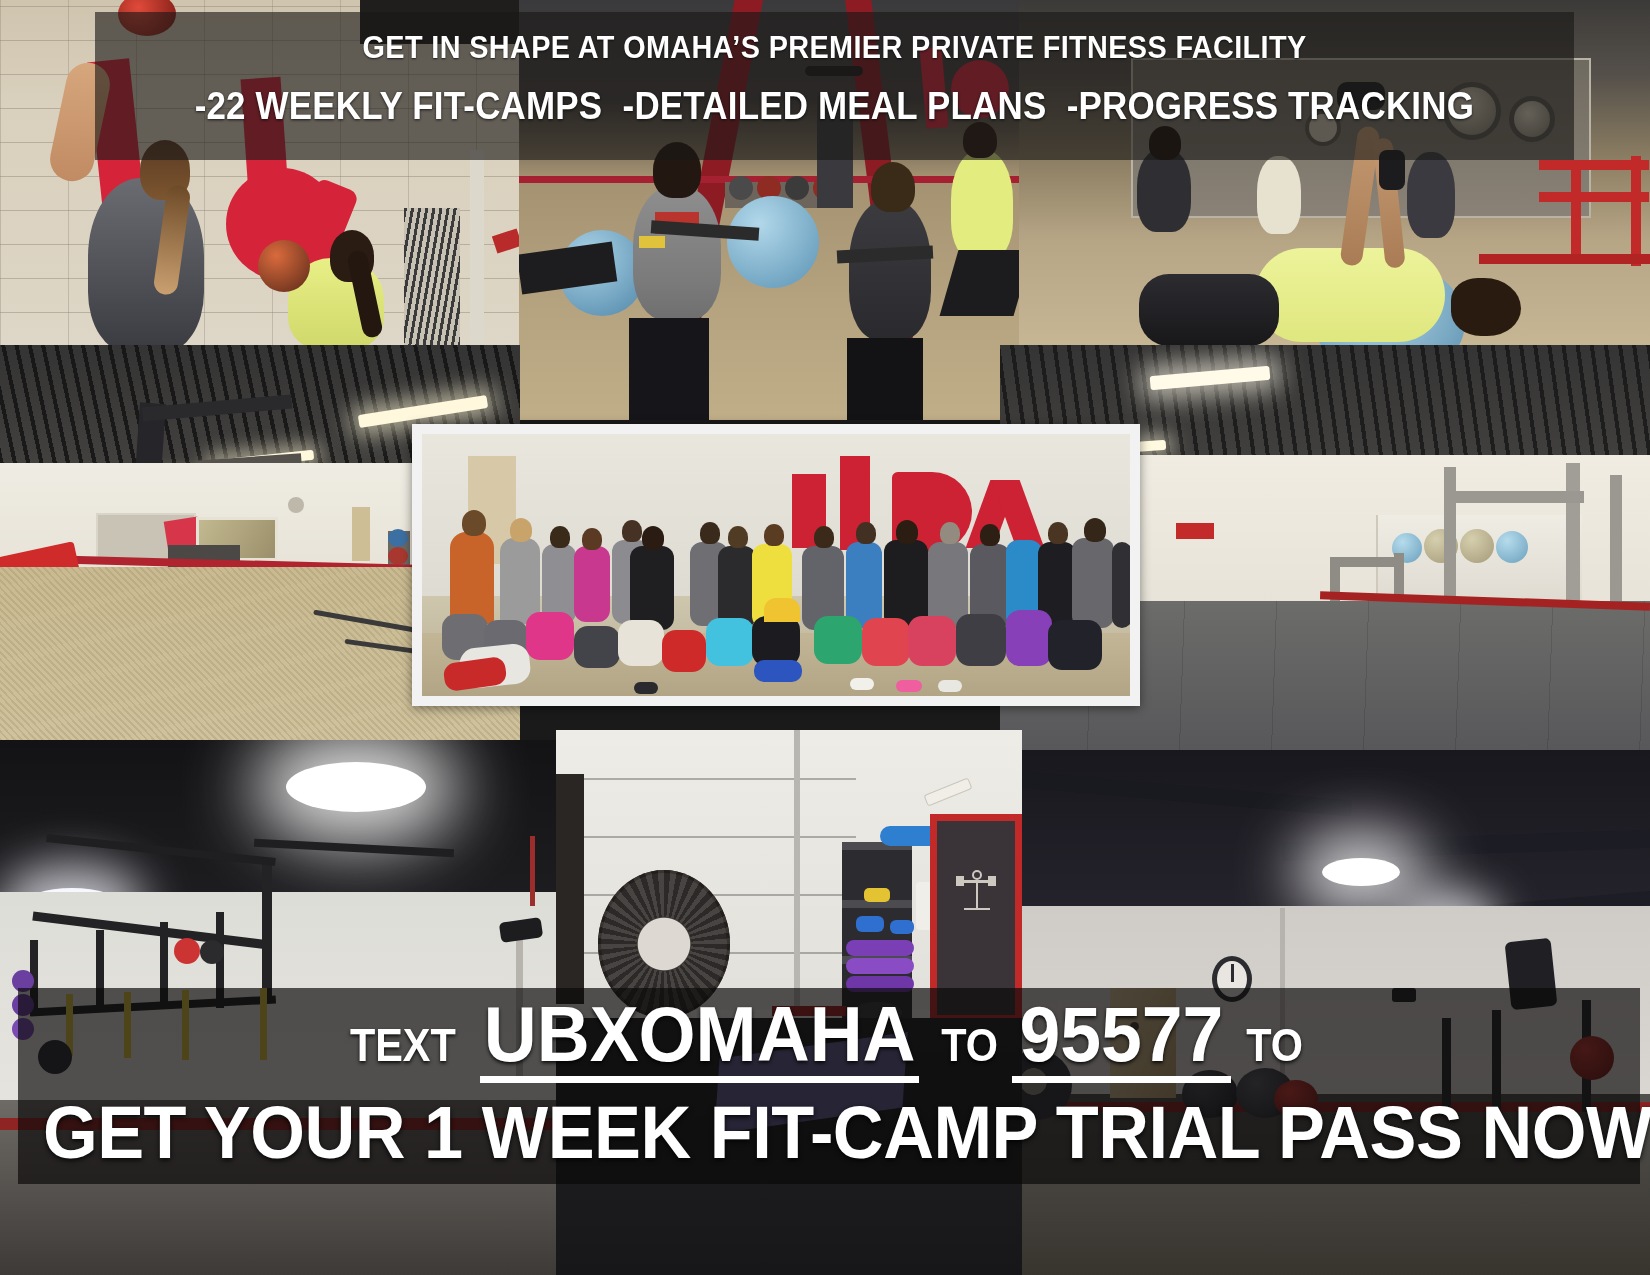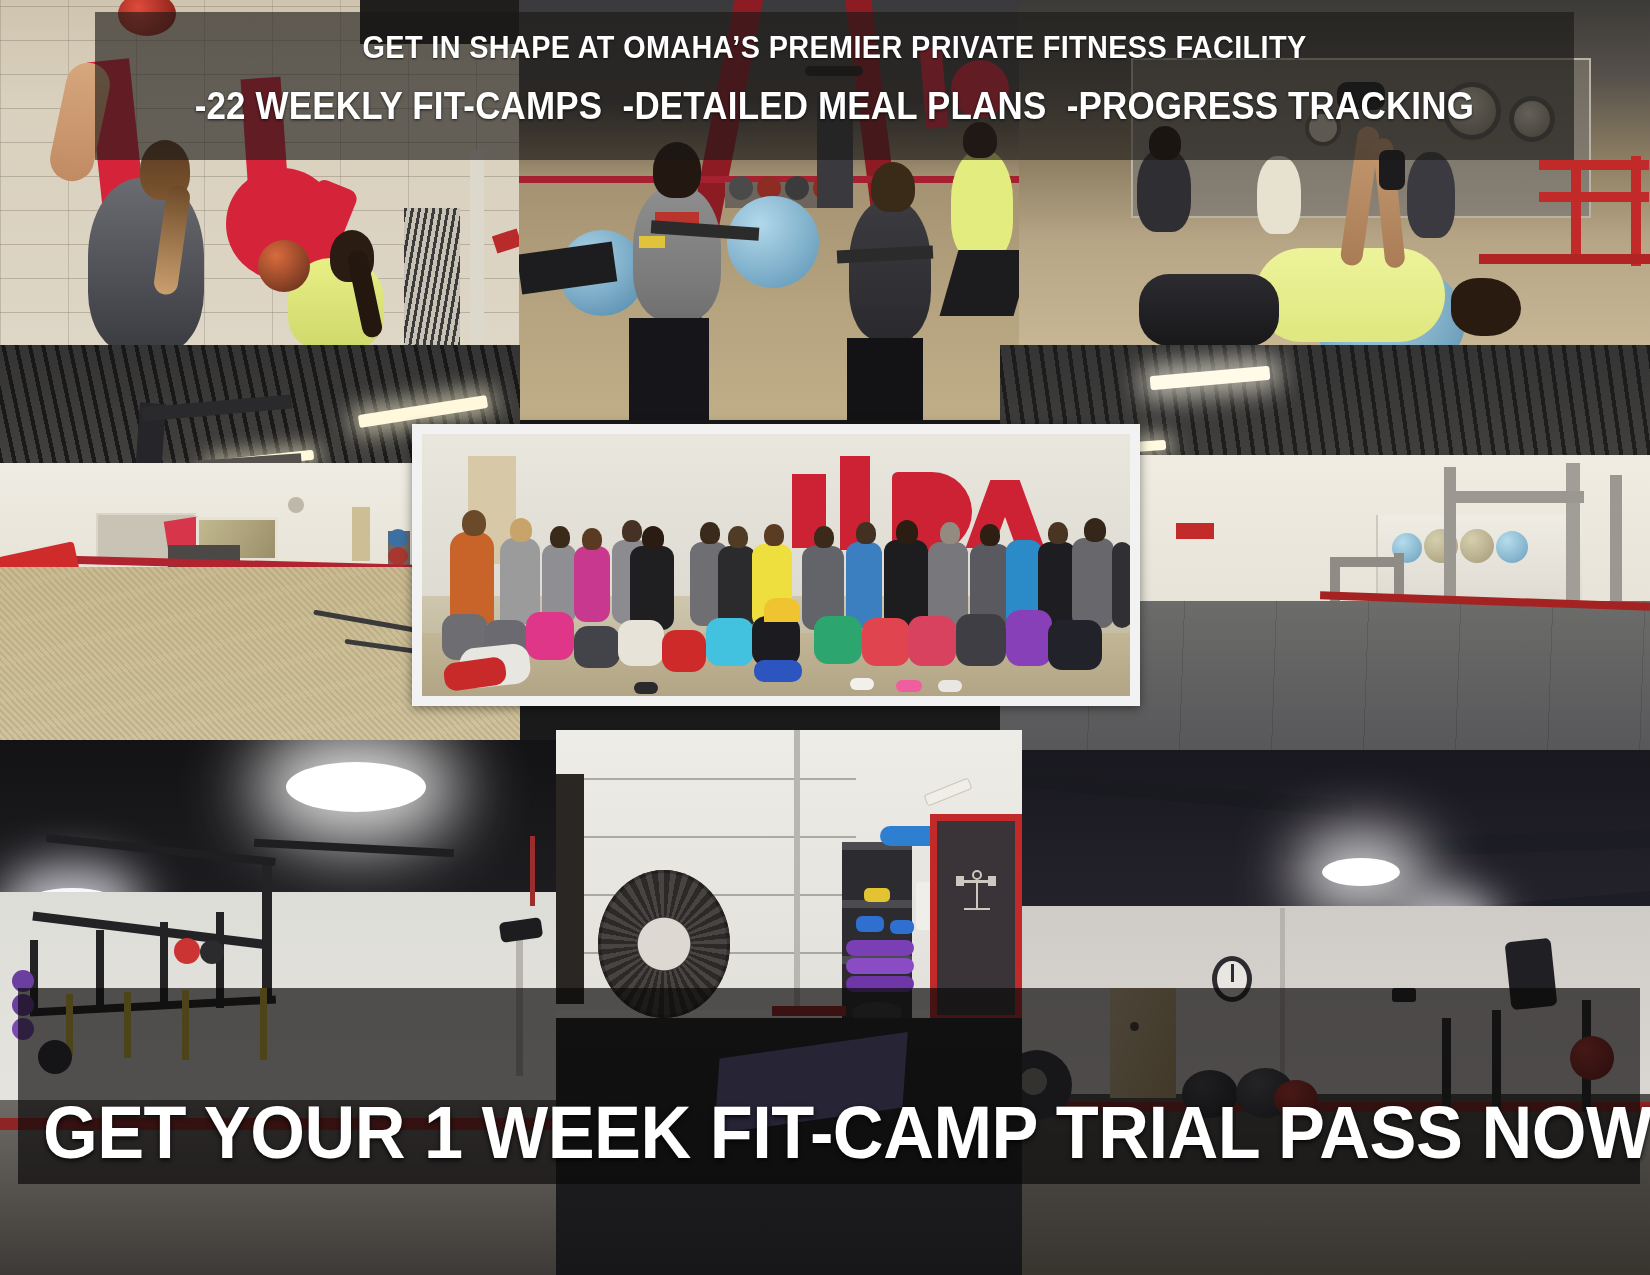--- a/index.html
+++ b/index.html
@@ -607,18 +607,25 @@
 
   <div id="header-overlay" class="overlay">
     <div class="hl1">GET IN SHAPE AT OMAHA’S PREMIER PRIVATE FITNESS FACILITY</div>
     <div class="hl2">
       <span>-22 WEEKLY FIT-CAMPS</span><span class="gap"></span><span>-DETAILED MEAL PLANS</span><span class="gap"></span><span>-PROGRESS TRACKING</span>
     </div>
   </div>
 
   <div id="bottom-overlay" class="overlay"></div>
 
+  <div id="cta-line1">
+    <span class="sm">TEXT</span>
+    <span class="lg">UBXOMAHA</span>
+    <span class="sm">TO</span>
+    <span class="num">95577</span>
+    <span class="sm">TO</span>
+  </div>
 
   <div id="cta-line2">
     <span>GET YOUR 1 WEEK FIT-CAMP TRIAL PASS NOW!</span>
   </div>
 
 </div>
 
 </body></html>

